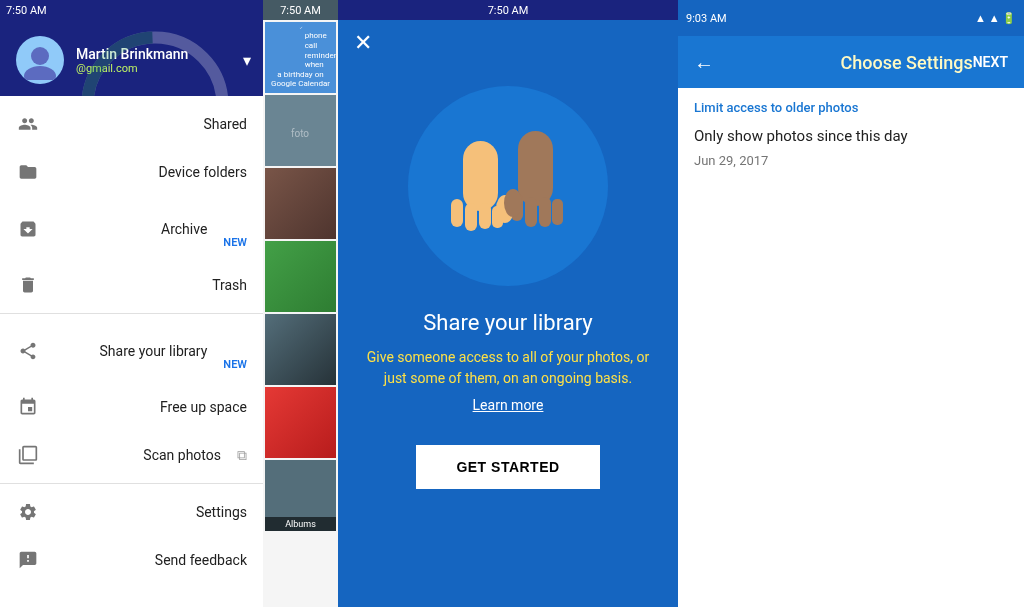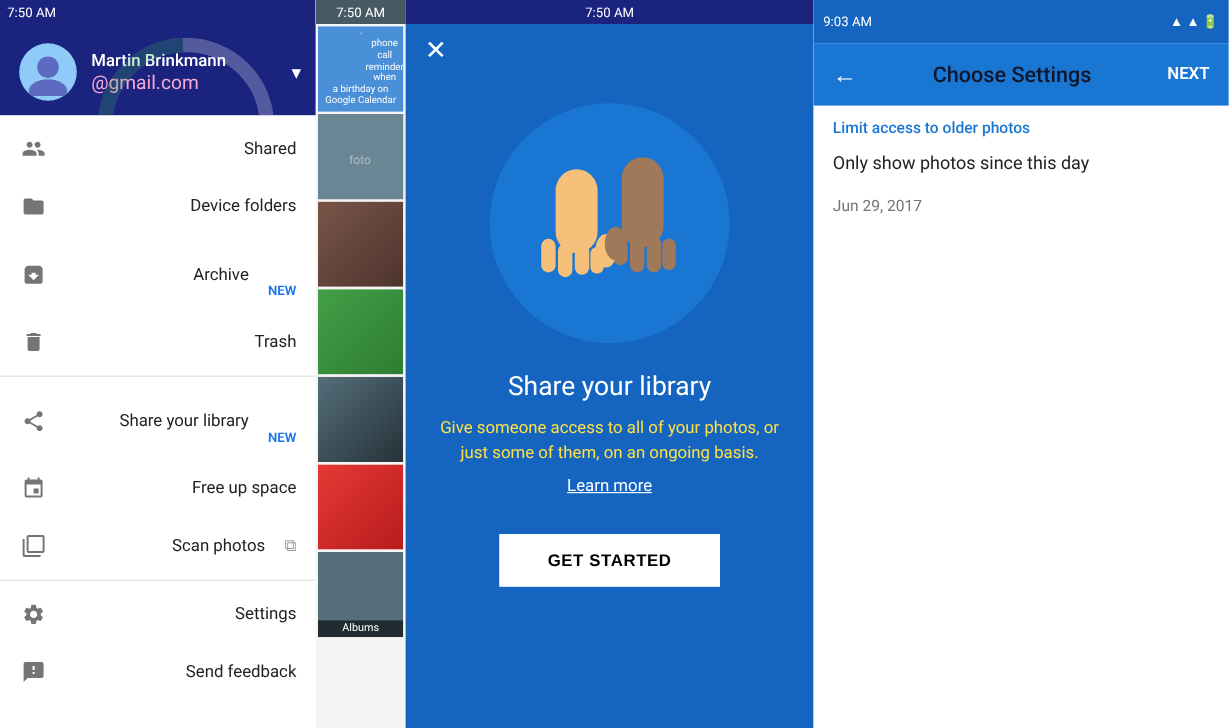--- a/index.html
+++ b/index.html
@@ -46,22 +46,22 @@
       align-items: center;
       justify-content: center;
       overflow: hidden;
     }
     .user-text-name {
       color: #fff;
       font-size: 14px;
       font-weight: 500;
     }
     .user-text-email {
-      color: #f9a8d4;
-      font-size: 16px;
+      color: #bef264;
+      font-size: 11px;
     }
     .dropdown-arrow {
       color: #fff;
       font-size: 16px;
     }
 
     .sidebar-nav {
       flex: 1;
       overflow-y: auto;
       padding-top: 4px;
@@ -267,45 +267,45 @@
       display: flex;
       align-items: center;
       justify-content: space-between;
     }
     .settings-back-btn {
       color: #fff;
       font-size: 20px;
       cursor: pointer;
     }
     .settings-title {
-      color: #0f172a;
+      color: #fef9c3;
       font-size: 18px;
       font-weight: 500;
       flex: 1;
-      text-align: center;
+      text-align: right;
     }
     .settings-next-btn {
       color: #fff;
       font-size: 14px;
       font-weight: 600;
       cursor: pointer;
     }
     .settings-body {
       padding: 12px 16px;
     }
     .settings-section-title {
       color: #1976d2;
       font-size: 13px;
       font-weight: 500;
       margin-bottom: 12px;
     }
     .settings-item-title {
       font-size: 15px;
       color: #212121;
-      margin-bottom: 20px;
+      margin-bottom: 8px;
     }
     .settings-item-sub {
       font-size: 13px;
       color: #757575;
     }
   </style>
 </head>
 <body>
 
 <div id="panel-sidebar">
@@ -433,21 +433,21 @@
 
 <div id="panel-grid">
   <div class="status-bar-mid">
     <span>7:50 AM</span>
   </div>
   <div class="grid-strip">
     <div class="grid-thumb blue-card" style="background:#4a90d9;display:flex;flex-direction:column;align-items:center;justify-content:center;padding:4px;">
       <svg width="24" height="24" viewBox="0 0 24 24" fill="#fff">
           <path d="M9 16.17L4.83 12l-1.42 1.41L9 19 21 7l-1.41-1.41z"></path>
         </svg>
-      <div style="color:#fff;font-size:8px;text-align:center;line-height:1.2;margin-top:2px;margin-left:40px;">phone call reminder when</div>
+      <div style="color:#fff;font-size:8px;text-align:left;line-height:1.2;margin-top:2px;margin-left:40px;">phone call reminder when</div>
       <div style="color:#fff;font-size:8px;text-align:center;line-height:1.2;">a birthday on Google Calendar</div>
     </div>
     <div class="grid-thumb" style="background:#5d7a8a;">
       <svg style="width:100%;height:100%;opacity:0.5;" viewBox="0 0 71 71">
           <rect width="71" height="71" fill="#78909c"></rect>
           <text x="35" y="42" fill="#fff" font-size="10" text-anchor="middle">foto</text>
         </svg>
     </div>
     <div class="grid-thumb" style="background:#6d4c41;">
       <div style="width:100%;height:100%;background:linear-gradient(135deg,#795548,#4e342e);"></div>

